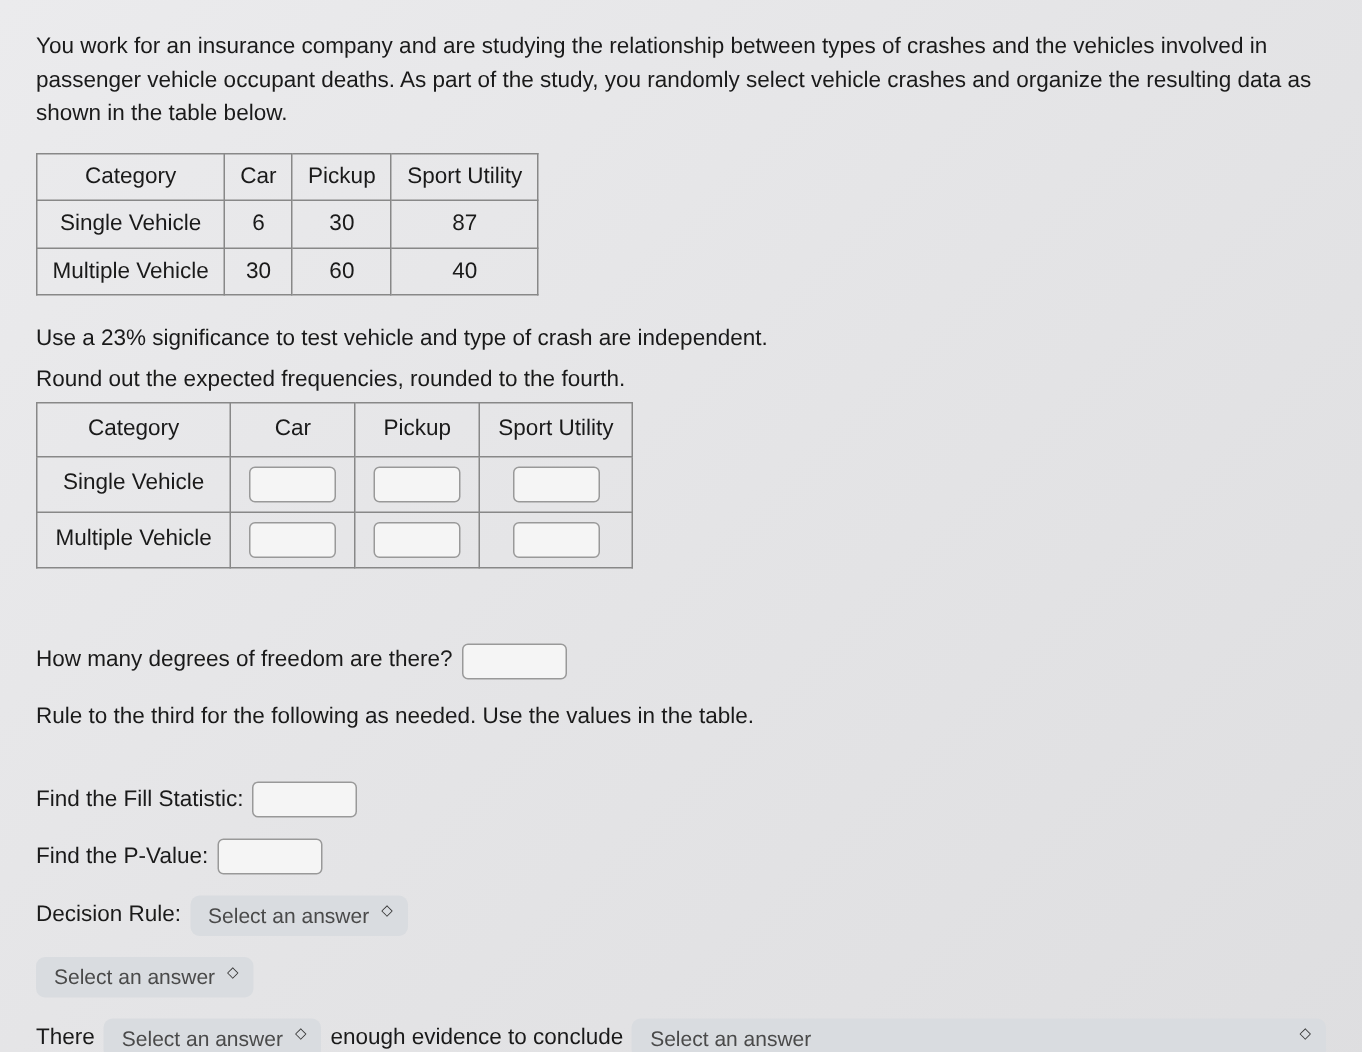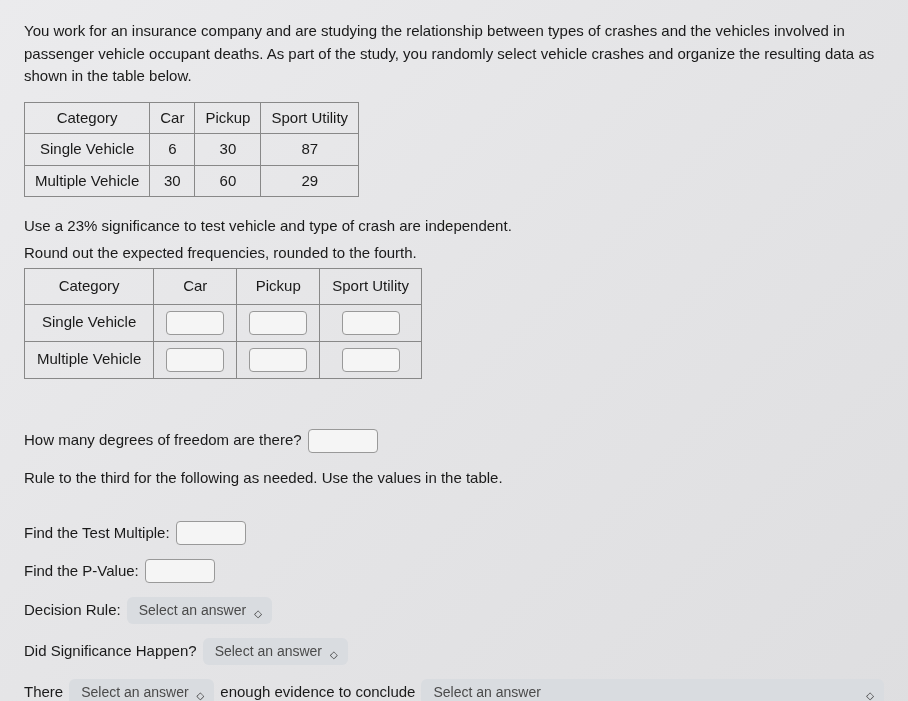--- a/index.html
+++ b/index.html
@@ -59,21 +59,21 @@
     }
     .question-row {
       margin: 14px 0;
       display: flex;
       align-items: center;
       gap: 6px;
       flex-wrap: wrap;
     }
     .select-pill {
       display: inline-flex;
-      align-items: flex-end;
+      align-items: flex-start;
       background: #d9dce0;
       border-radius: 6px;
       padding: 3px 10px 3px 12px;
       color: #4a4a4a;
       font-size: 14px;
       gap: 8px;
       cursor: pointer;
     }
     .select-pill .chev {
       font-size: 10px;
@@ -99,21 +99,21 @@
   <tr>
     <td>Single Vehicle</td>
     <td>6</td>
     <td>30</td>
     <td>87</td>
   </tr>
   <tr>
     <td>Multiple Vehicle</td>
     <td>30</td>
     <td>60</td>
-    <td>29</td>
+    <td>40</td>
   </tr>
 </tbody>
   </table>
 
 <p class="section-text">Use a 23% significance to test vehicle and type of crash are independent.</p>
 <p class="section-text">Round out the expected frequencies, rounded to the fourth.</p>
 
 <table class="freq-table">
   <tbody>
       <tr>
@@ -142,39 +142,38 @@
 <div class="question-row">
   <span>How many degrees of freedom are there?</span>
   <input class="input-box" style="">
 </div>
 
 <p>Rule to the third for the following as needed. Use the values in the table.</p>
 
 <div class="spacer"></div>
 
 <div class="question-row">
-  <span>Find the Test Multiple:</span>
+  <span>Find the Fill Statistic:</span>
   <input class="input-box" style="">
 </div>
 
 <div class="question-row" style="margin-top:6px;">
   <span>Find the P-Value:</span>
   <input class="input-box" style="">
 </div>
 
 <div class="question-row" style="margin-top:2px;">
   <span>Decision Rule:</span>
   <span class="select-pill">
     <span>Select an answer</span>
     <span class="chev">◇</span>
   </span>
 </div>
 
 <div class="question-row" style="margin-top:6px;">
-  <span>Did Significance Happen?</span>
   <span class="select-pill">
     <span>Select an answer</span>
     <span class="chev">◇</span>
   </span>
 </div>
 
 <div class="question-row" style="margin-top:6px;">
   <span>There</span>
   <span class="select-pill">
     <span>Select an answer</span>

